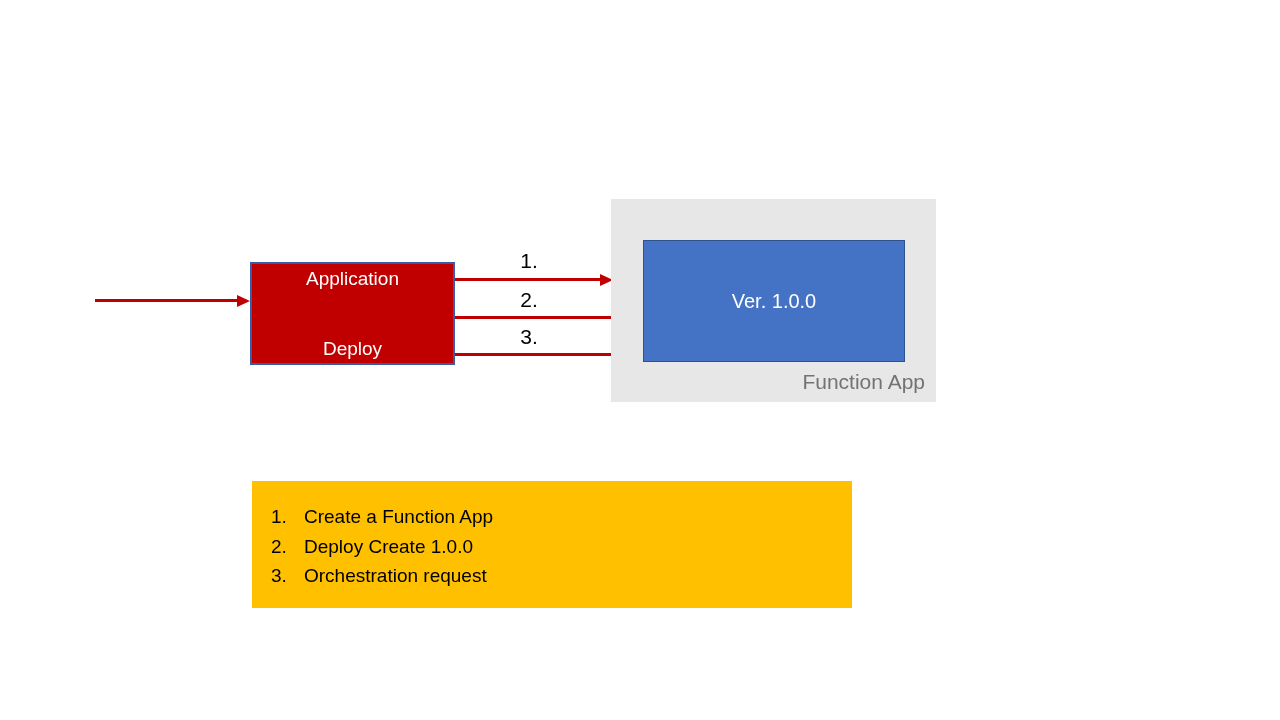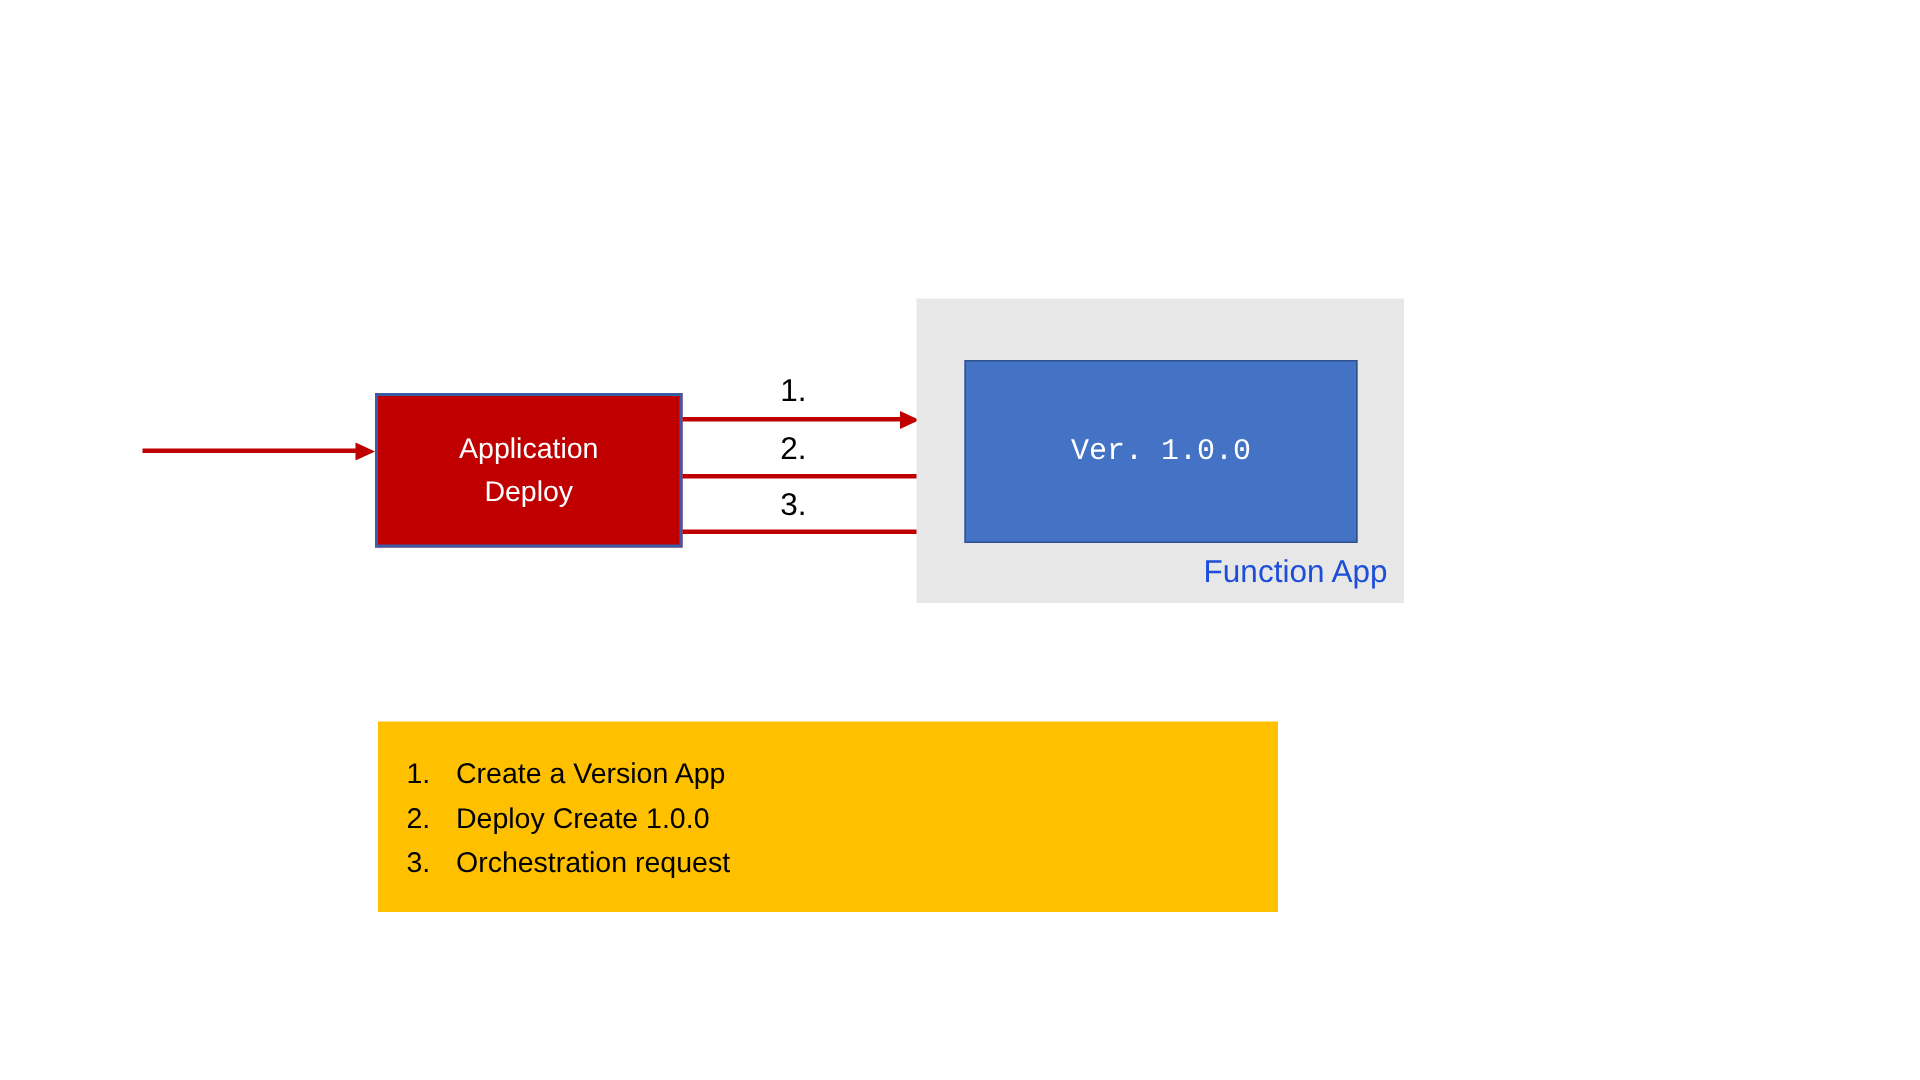--- a/index.html
+++ b/index.html
@@ -45,21 +45,21 @@
     left: 250px;
     top: 262px;
     width: 205px;
     height: 103px;
     box-sizing: border-box;
     background: #C00000;
     border: 2px solid #3A5BA8;
     display: flex;
     flex-direction: column;
     align-items: center;
-    justify-content: center;
+    justify-content: space-between;
     color: #ffffff;
     font-size: 19px;
     line-height: 29px;
     text-align: center;
   }
 
   
   .function-app {
     position: absolute;
     left: 611px;
@@ -75,29 +75,28 @@
     width: 262px;
     height: 122px;
     box-sizing: border-box;
     background: #4472C4;
     border: 1px solid #2F528F;
     display: flex;
     align-items: center;
     justify-content: center;
     color: #ffffff;
     font-size: 20px;
-    font-family: Liberation Mono, monospace;
   }
   .function-app-label {
     position: absolute;
     right: 11px;
     top: 371px;
     font-size: 21px;
     line-height: 28px;
-    color: #1d4ed8;
+    color: #737373;
     white-space: nowrap;
   }
   
   .function-app .function-app-label {
     top: auto;
     bottom: 6px;
   }
 
   
   .legend-box {
@@ -160,21 +159,21 @@
   <div class="function-app">
     <div class="version-box">
       <span>Ver. 1.0.0</span>
     </div>
     <div class="function-app-label">Function App</div>
   </div>
 
   <div class="legend-box">
     <div class="legend-row">
       <span class="legend-number">1.</span>
-      <span class="legend-text">Create a Version App</span>
+      <span class="legend-text">Create a Function App</span>
     </div>
     <div class="legend-row">
       <span class="legend-number">2.</span>
       <span class="legend-text">Deploy Create 1.0.0</span>
     </div>
     <div class="legend-row">
       <span class="legend-number">3.</span>
       <span class="legend-text">Orchestration request</span>
     </div>
   </div>

